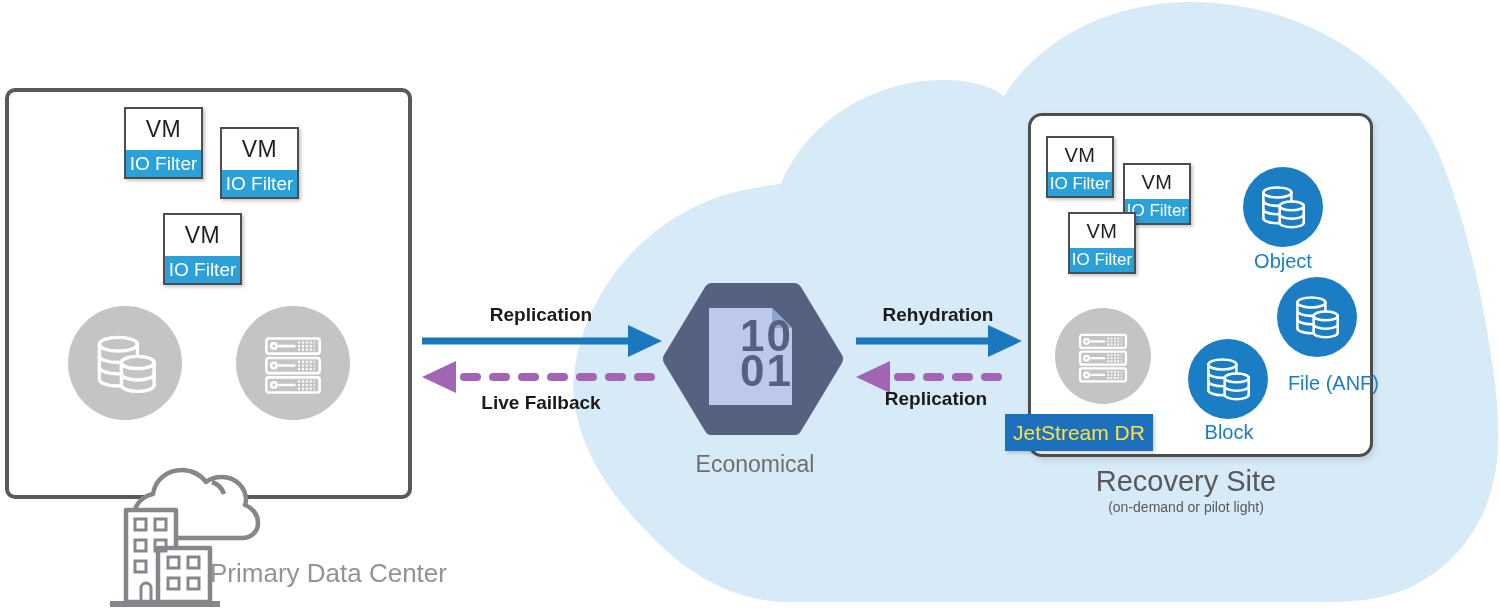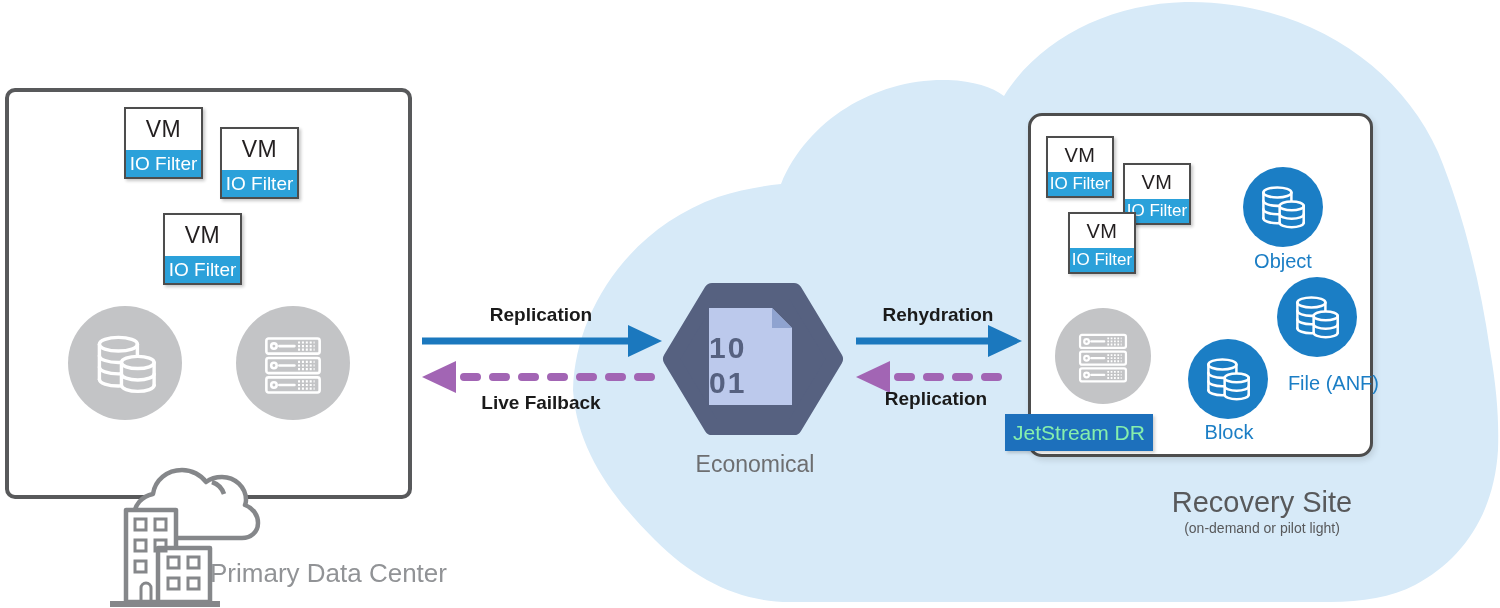--- a/index.html
+++ b/index.html
@@ -39,39 +39,39 @@
   .arrow-svg{position:absolute;z-index:5;}
   .arrow-shaft-blue{stroke:var(--accent-blue);stroke-width:7;}
   .arrow-head-blue{fill:var(--accent-blue);}
   .arrow-dash-purple{stroke:var(--purple);stroke-width:8;stroke-linecap:round;stroke-dasharray:13 16;}
   .arrow-head-purple{fill:var(--purple);}
 
   
   .hex{fill:var(--slate);stroke:var(--slate);stroke-width:16;stroke-linejoin:round;}
   .doc{fill:var(--doc-fill);}
   .fold{fill:var(--doc-fold);}
-  .doc-digits{position:absolute;left:709px;top:330px;width:84px;text-align:left;z-index:5;
-              font-size:30px;line-height:35px;font-weight:700;letter-spacing:2px;color:var(--slate);}
+  .doc-digits{position:absolute;left:709px;top:318px;width:84px;text-align:right;z-index:5;
+              font-size:44px;line-height:35px;font-weight:700;letter-spacing:2px;color:var(--slate);}
 
   .caption{position:absolute;text-align:center;color:var(--label-gray);z-index:5;}
   .caption .l1,.caption .l2{font-size:23px;line-height:29px;}
   .rec-title{font-size:29px;line-height:31px;color:var(--heading-gray);}
   .rec-sub{font-size:14px;line-height:21px;color:var(--heading-gray);}
   .pdc-label{position:absolute;left:210px;top:558px;font-size:26px;color:var(--pdc-gray);z-index:5;}
 
   
   .blue-circle{fill:var(--circle-blue);}
   .gray-circle{fill:var(--gray-circle);}
   .use-blue{color:var(--circle-blue);}
   .use-gray{color:var(--gray-circle);}
   .circle-svg{position:absolute;z-index:5;}
   .store-label{position:absolute;text-align:center;font-size:20px;color:var(--circle-blue);z-index:5;}
 
   .badge{position:absolute;left:1005px;top:414px;width:148px;height:37px;background:var(--badge-blue);
-         color:#86efac;font-size:21px;display:flex;align-items:center;justify-content:center;
+         color:#fde047;font-size:21px;display:flex;align-items:center;justify-content:center;
          z-index:6;box-shadow:2px 2px 3px rgba(0,0,0,.18);}
 
   .icon-stroke{stroke:#fff;fill:none;stroke-linecap:round;}
 </style>
 </head>
 <body>
 
 <svg width="0" height="0" style="position:absolute" aria-hidden="true">
   <defs>
     <symbol id="sym-db" viewBox="0 0 100 100">
@@ -256,18 +256,18 @@
     <use href="#sym-db" xlink:href="#sym-db" class="use-blue" x="12" y="12" width="56" height="56"></use>
   </svg>
   <div class="store-label" style="left:1255px;top:372px;width:124px;text-align:right;">File (ANF)</div>
 
   <svg class="circle-svg" style="left:1188px;top:339px" width="80" height="80" viewBox="0 0 80 80">
     <circle class="blue-circle" cx="40" cy="40" r="40"></circle>
     <use href="#sym-db" xlink:href="#sym-db" class="use-blue" x="12" y="12" width="56" height="56"></use>
   </svg>
   <div class="store-label" style="left:1179px;top:421px;width:100px;">Block</div>
 
-  <div class="caption" style="left:1112px;top:466px;width:300px;margin-top:21px;">
+  <div class="caption" style="left:1036px;top:466px;width:300px;">
     <div class="rec-title">Recovery Site</div>
     <div class="rec-sub">(on-demand or pilot light)</div>
   </div>
 
 </div>
 
 </body></html>

